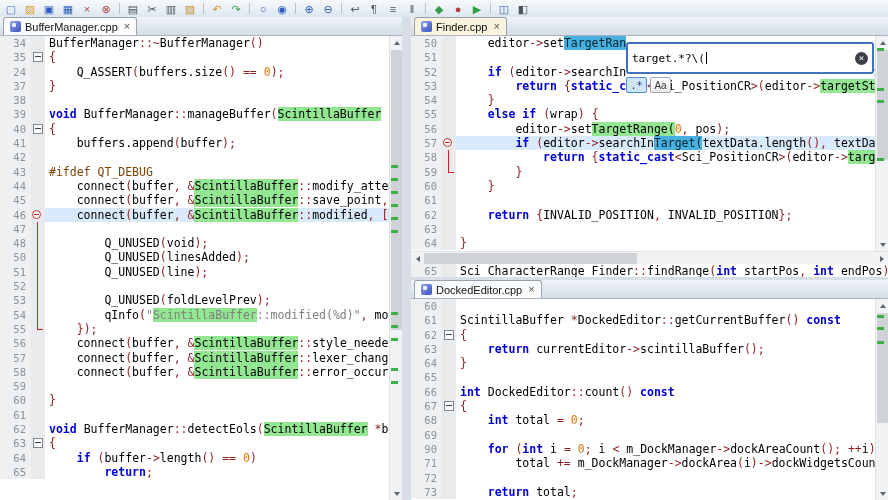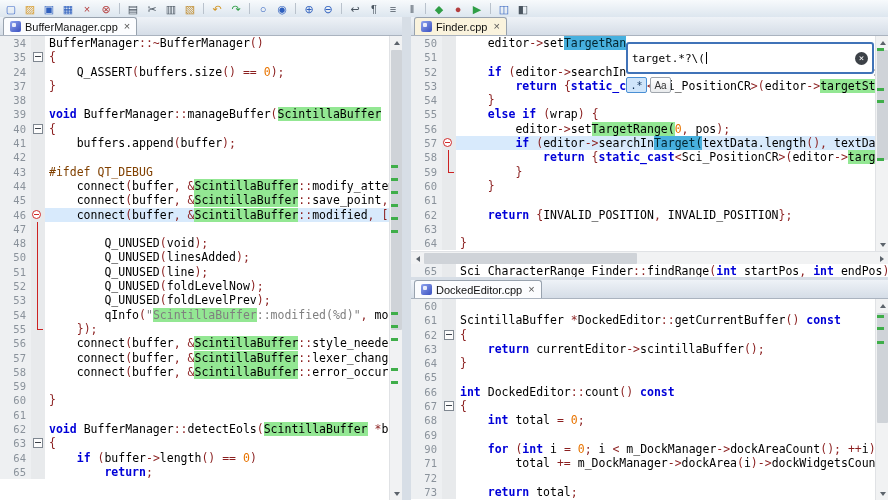--- a/index.html
+++ b/index.html
@@ -208,21 +208,20 @@
             <span class="code"><span class="tk-d">        Q_UNUSED</span><span class="tk-o">(</span><span class="tk-d">linesAdded</span><span class="tk-o">);</span></span>
           </div>
           <div class="code-row">
             <span class="ln">51</span>
             <span class="fold g"></span>
             <span class="code"><span class="tk-d">        Q_UNUSED</span><span class="tk-o">(</span><span class="tk-d">line</span><span class="tk-o">);</span></span>
           </div>
           <div class="code-row">
             <span class="ln">52</span>
             <span class="fold g"></span>
-            <span class="code"><span class="tk-d">        Q_UNUSED</span><span class="tk-o">(</span><span class="tk-d">foldLevelNow</span><span class="tk-o">);</span></span>
           </div>
           <div class="code-row">
             <span class="ln">53</span>
             <span class="fold g"></span>
             <span class="code"><span class="tk-d">        Q_UNUSED</span><span class="tk-o">(</span><span class="tk-d">foldLevelPrev</span><span class="tk-o">);</span></span>
           </div>
           <div class="code-row">
             <span class="ln">54</span>
             <span class="fold g"></span>
             <span class="code"><span class="tk-d">        qInfo</span><span class="tk-o">(</span><span class="tk-s">"</span><span class="tk-sg">ScintillaBuffer</span><span class="tk-s">::modified(%d)"</span><span class="tk-o">,</span><span class="tk-d"> modificationType</span></span>

